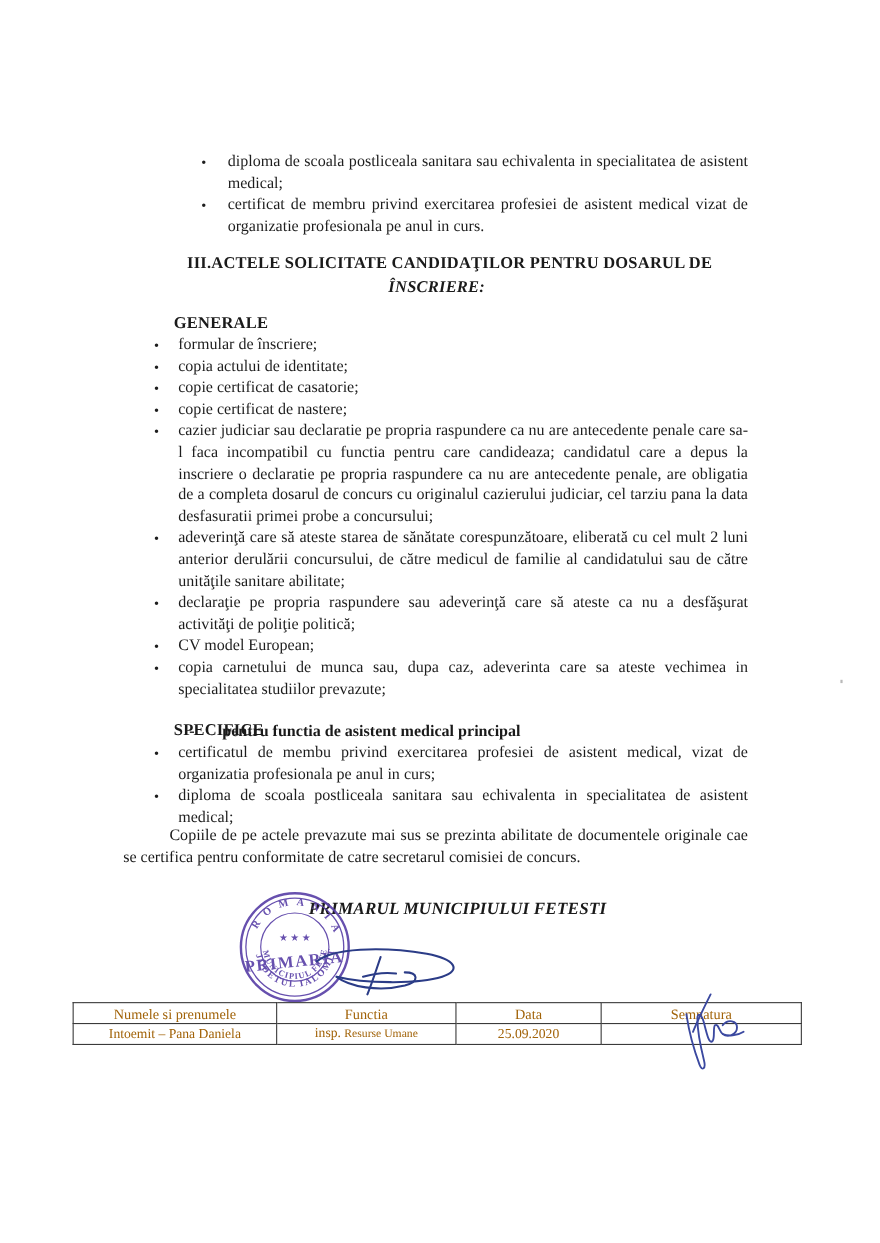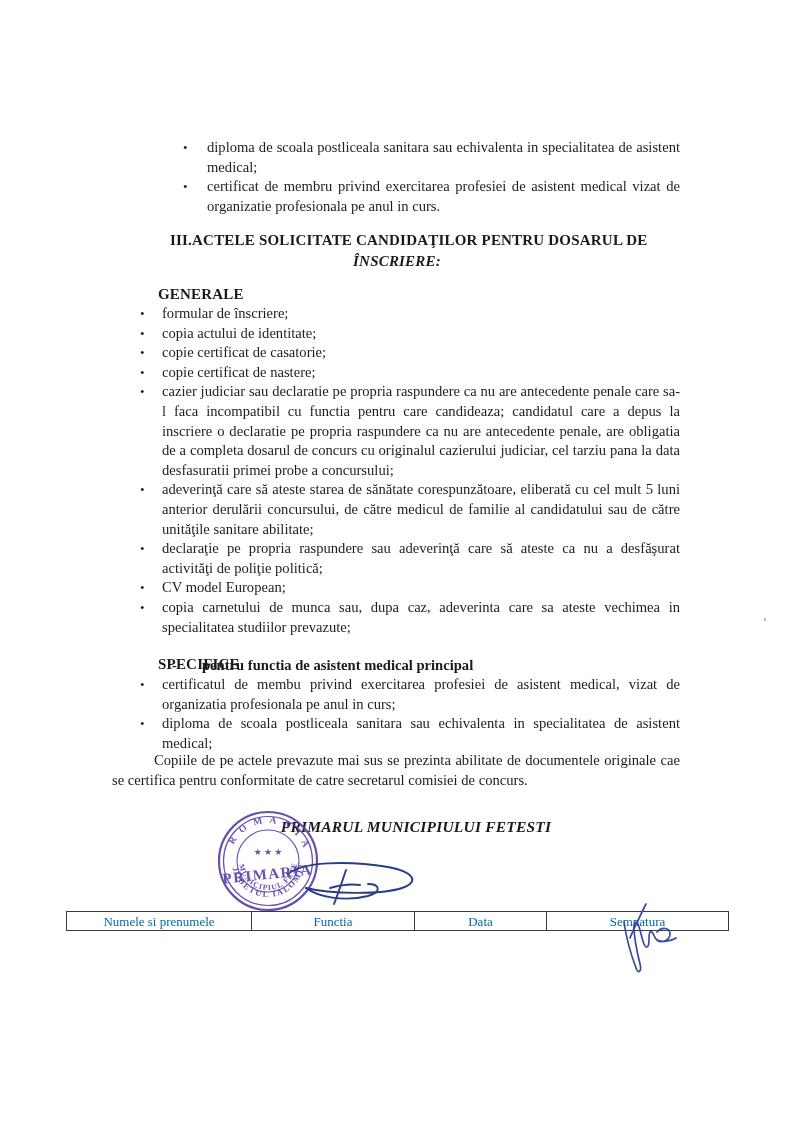--- a/index.html
+++ b/index.html
@@ -193,21 +193,21 @@
     border-collapse: collapse;
     table-layout: fixed;
   }
   .sign-table td {
     border: 1px solid #3a3a3a;
     height: 16px;
     padding: 1px 4px;
     text-align: center;
     font-size: 12.4px;
     line-height: 15px;
-    color: #0369a1;
+    color: #a16207;
   }
   .sign-table tr.head td {
     font-size: 13px;
   }
   .sign-table col.c1 { width: 185px; }
   .sign-table col.c2 { width: 163px; }
   .sign-table col.c3 { width: 132px; }
   .sign-table col.c4 { width: 182px; }
   .cell-small { font-size: 11.2px; }
   .cell-fn { font-size: 11.5px; }
@@ -263,21 +263,21 @@
     <div class="bullet-row">
       <span class="dot">•</span>
       <span class="txt">copie certificat de nastere;</span>
     </div>
     <div class="bullet-row">
       <span class="dot">•</span>
       <span class="txt">cazier judiciar sau declaratie pe propria raspundere ca nu are antecedente penale care sa-l faca incompatibil cu functia pentru care candideaza; candidatul care a depus la inscriere o declaratie pe propria raspundere ca nu are antecedente penale, are obligatia de a completa dosarul de concurs cu originalul cazierului judiciar, cel tarziu pana la data desfasuratii primei probe a concursului;</span>
     </div>
     <div class="bullet-row">
       <span class="dot">•</span>
-      <span class="txt">adeverinţă care să ateste starea de sănătate corespunzătoare, eliberată cu cel mult 5 luni anterior derulării concursului, de către medicul de familie al candidatului sau de către unităţile sanitare abilitate;</span>
+      <span class="txt">adeverinţă care să ateste starea de sănătate corespunzătoare, eliberată cu cel mult 2 luni anterior derulării concursului, de către medicul de familie al candidatului sau de către unităţile sanitare abilitate;</span>
     </div>
     <div class="bullet-row">
       <span class="dot">•</span>
       <span class="txt">declaraţie pe propria raspundere sau adeverinţă care să ateste ca nu a desfăşurat activităţi de poliţie politică;</span>
     </div>
     <div class="bullet-row">
       <span class="dot">•</span>
       <span class="txt">CV model European;</span>
     </div>
     <div class="bullet-row">
@@ -351,20 +351,26 @@
         <col class="c3">
         <col class="c4">
     </colgroup>
     <tbody>
       <tr class="head">
         <td>Numele si prenumele</td>
         <td>Functia</td>
         <td>Data</td>
         <td>Semnatura</td>
       </tr>
+      <tr>
+        <td class="cell-small">Intoemit – Pana Daniela</td>
+        <td class="cell-fn"><span>insp.</span> <span class="sm">Resurse Umane</span></td>
+        <td class="cell-date">25.09.2020</td>
+        <td></td>
+      </tr>
     </tbody>
   </table>
 
   <div class="signature-small">
     <svg width="80" height="76" viewBox="0 0 80 76" xmlns="http://www.w3.org/2000/svg">
       <g fill="none" stroke="#3b49a0" stroke-width="1.7" stroke-linecap="round">
         <path d="M34,2 C28,14 22,26 18,36"></path>
         <path d="M12,20 C14,34 18,50 24,66 C26,72 30,70 28,62 C25,50 22,36 22,24 C22,18 26,20 28,28 C31,40 33,48 36,44 C38,41 36,32 38,30 C41,28 42,36 45,38"></path>
         <path d="M45,30 C50,24 58,26 58,32 C58,38 50,42 45,38 C50,40 58,40 64,36"></path>
       </g>

